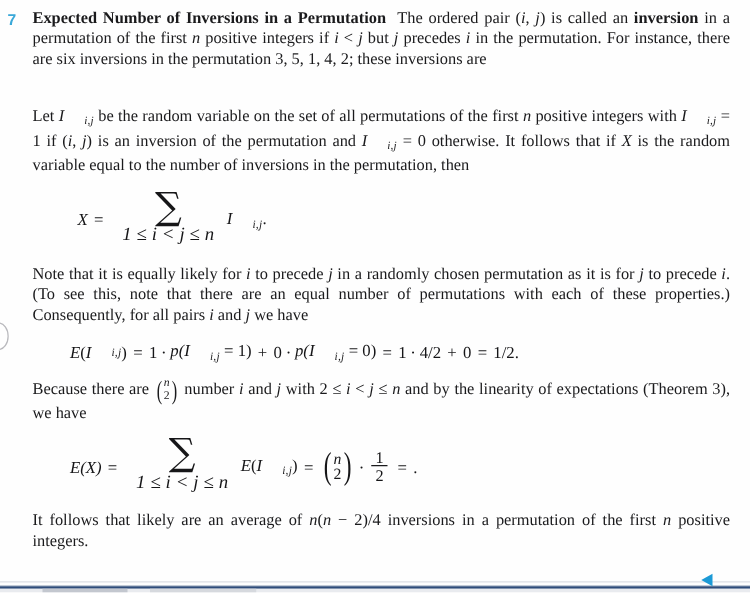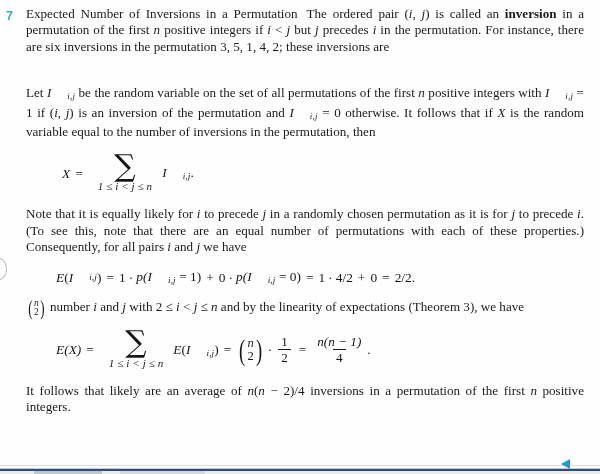--- a/index.html
+++ b/index.html
@@ -56,21 +56,21 @@
     line-height: 16.4px;
     text-align: justify;
     text-justify: inter-word;
     color: #1a1a1c;
     -webkit-font-smoothing: antialiased;
   }
   .gap-md { height: 13px; }
   .gap-lg { height: 15px; }
 
   .run-head {
-    font-weight: normal;
+    font-weight: bold;
   }
   .run-head-gap { display: inline-block; width: 9px; }
   b.term { font-weight: bold; margin-top: 44px; }
   i, .mi {
     font-style: italic;
     font-family: "Liberation Serif", "DejaVu Serif", serif;
   }
 
   
   .disp {
@@ -98,21 +98,21 @@
     margin: 0 10px;
     position: relative;
   }
   .sum .sig {
     font-size: 30px;
     line-height: 0.82;
     font-family: "DejaVu Serif", "Liberation Serif", serif;
     font-weight: normal;
   }
   .sum .lim {
-    font-size: 11px;
+    font-size: 15px;
     font-style: italic;
     margin-top: 2px;
     white-space: nowrap;
     letter-spacing: 0.1px;
   }
 
   
   sub {
     font-size: 0.68em;
     font-style: italic;
@@ -277,27 +277,27 @@
         <span>0</span>
         <span class="opt">·</span>
         <span><i>p(</i><i>I</i><sub>i,j</sub><span> = 0)</span></span>
         <span class="op">=</span>
         <span>1</span>
         <span class="opt">·</span>
         <span>4/2</span>
         <span class="op">+</span>
         <span>0</span>
         <span class="op">=</span>
-        <span>2/2.</span>
+        <span>1/2.</span>
       </span>
     </div>
 
     <div class="gap-md"></div>
 
-    <p class="para"><span class="binom inline">
+    <p class="para"><span>Because there are </span><span class="binom inline">
           <span class="paren">(</span>
           <span class="stack">
             <span>n</span>
             <span class="b">2</span>
           </span>
           <span class="paren">)</span>
         </span><span> number </span><i>i</i><span> and </span><i>j</i><span> with 2 ≤ </span><i>i</i><span> &lt; </span><i>j</i><span> ≤ </span><i>n</i><span> and by the linearity of expectations (Theorem 3), we have</span></p>
 
     <div class="gap-md"></div>
 
@@ -319,24 +319,20 @@
               <span class="b">2</span>
             </span>
             <span class="paren">)</span>
           </span>
         <span class="opt">·</span>
         <span class="frac">
             <span class="num">1</span>
             <span class="den">2</span>
           </span>
         <span class="op">=</span>
-        <span class="frac big">
-            <span class="num"><i>n(n − 1)</i></span>
-            <span class="den">4</span>
-          </span>
         <span>.</span>
       </span>
     </div>
 
     <div class="gap-md"></div>
 
     <p class="para"><span>It follows that likely are an average of </span><i>n</i><span>(</span><i>n</i><span> − 2)/4 inversions in a permutation of the first </span><i>n</i><span> positive integers.</span></p>
 
   </div>
 

